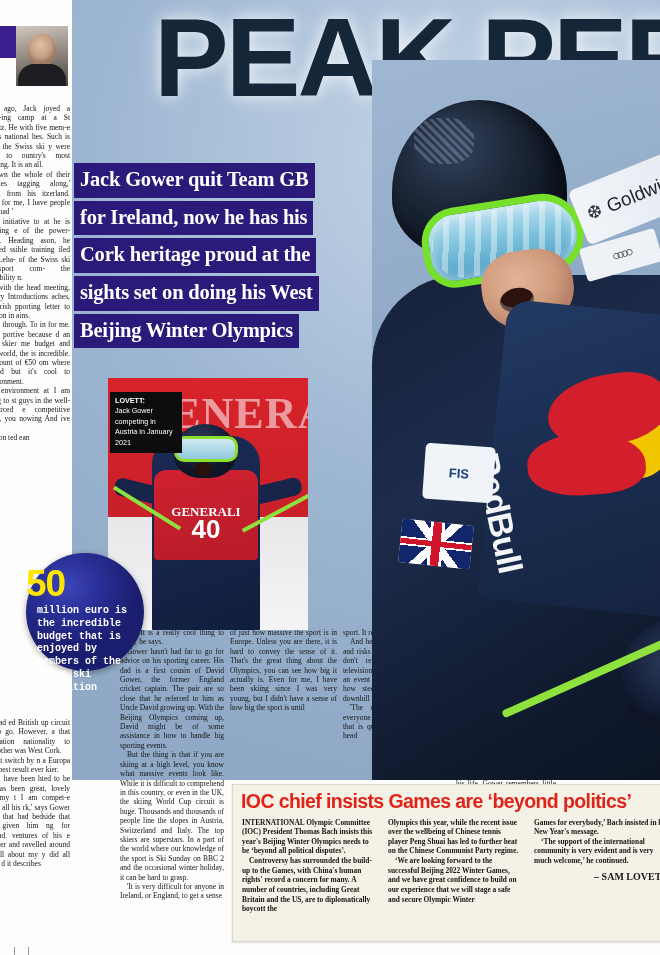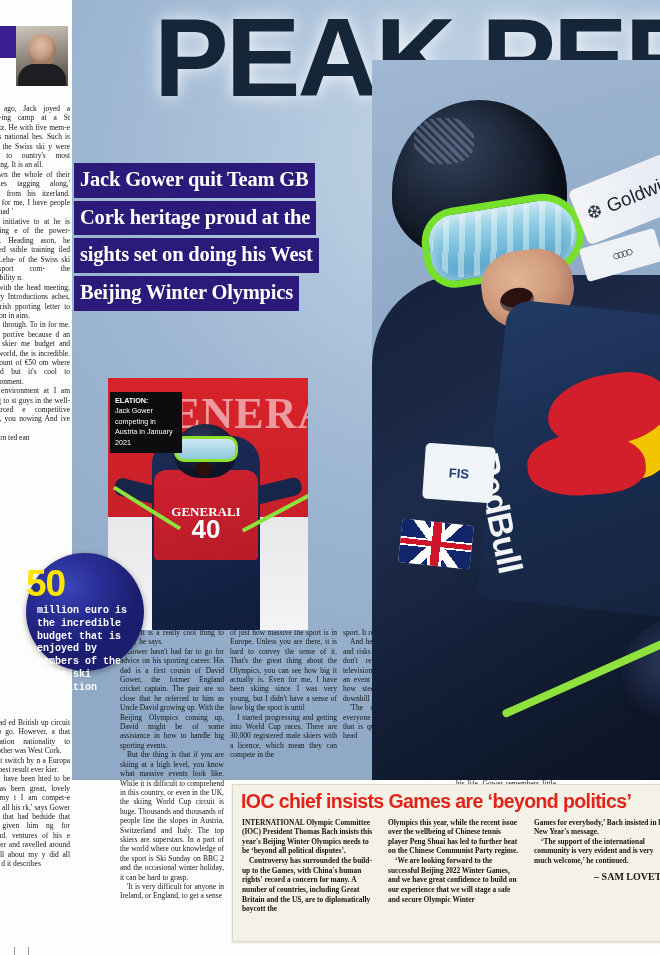--- a/index.html
+++ b/index.html
@@ -350,41 +350,42 @@
       <div class="sk-fis">FIS</div>
       <div class="sk-flag"></div>
       <div class="sk-flagred"></div>
       <div class="sk-glove"></div>
       <div class="sk-pole"></div>
     </div>
   </div>
 
   <div class="deck">
     <span class="deck-line">Jack Gower quit Team GB</span>
+    <span class="deck-line">for Ireland, now he has his</span>
     <span class="deck-line">Cork heritage proud at the</span>
     <span class="deck-line">sights set on doing his West</span>
     <span class="deck-line">Beijing Winter Olympics</span>
   </div>
 
   <div class="photo2">
     <div class="p2-generali">GENERALI</div>
     <div class="p2-body"></div>
     <div class="p2-armL"></div>
     <div class="p2-armR"></div>
     <div class="p2-bib">GENERALI</div>
     <div class="p2-num">40</div>
     <div class="p2-helmet"></div>
     <div class="p2-gog"></div>
     <div class="p2-mouth"></div>
     <div class="p2-pole1"></div>
     <div class="p2-pole2"></div>
   </div>
 
   <div class="caption-box">
-    <b>ELATION:</b>
+    <b>LOVETT:</b>
     <span>Jack Gower competing in Austria in January 2021</span>
   </div>
 
   <div class="fifty">
     <div class="num">50</div>
     <div class="cap">million euro is the incredible budget that is enjoyed by members of the Swiss ski federation</div>
   </div>
 
   <div class="bylinebox">
     <div class="bl-bar">W</div>
@@ -413,21 +414,20 @@
 
   <div class="col c2">
     <p class="first">them. It is a really cool thing to have,' he says.</p>
     <p>Gower hasn't had far to go for advice on his sporting career. His dad is a first cousin of David Gower, the former England cricket captain. The pair are so close that he referred to him as Uncle David growing up. With the Beijing Olympics coming up, David might be of some assistance in how to handle big sporting events.</p>
     <p>But the thing is that if you are skiing at a high level, you know what massive events look like. While it is difficult to comprehend in this country, or even in the UK, the skiing World Cup circuit is huge. Thousands and thousands of people line the slopes in Austria, Switzerland and Italy. The top skiers are superstars. In a part of the world where our knowledge of the sport is Ski Sunday on BBC 2 and the occasional winter holiday, it can be hard to grasp.</p>
     <p>'It is very difficult for anyone in Ireland, or England, to get a sense</p>
   </div>
 
   <div class="col c3">
     <p class="first">of just how massive the sport is in Europe. Unless you are there, it is hard to convey the sense of it. That's the great thing about the Olympics, you can see how big it actually is. Even for me, I have been skiing since I was very young, but I didn't have a sense of how big the sport is until</p>
-    <p>I started progressing and getting into World Cup races. There are 30,000 registered male skiers with a licence, which mean they can compete in the</p>
   </div>
 
   <div class="col c4">
     <p class="first">sport. It really is massive.'</p>
     <p>And he reckons that the dangers and risks associated with the sport don't really come across on television. It's not until you are at an event that you get a sense of how steep the inclines are in downhill racing.</p>
     <p>'The danger and risks that everyone is taking, it is one thing that is quite difficult to get your head</p>
   </div>
 
   <div class="col c5">
     <p class="first">around or make that come across. On television, it doesn't look the same.</p>

